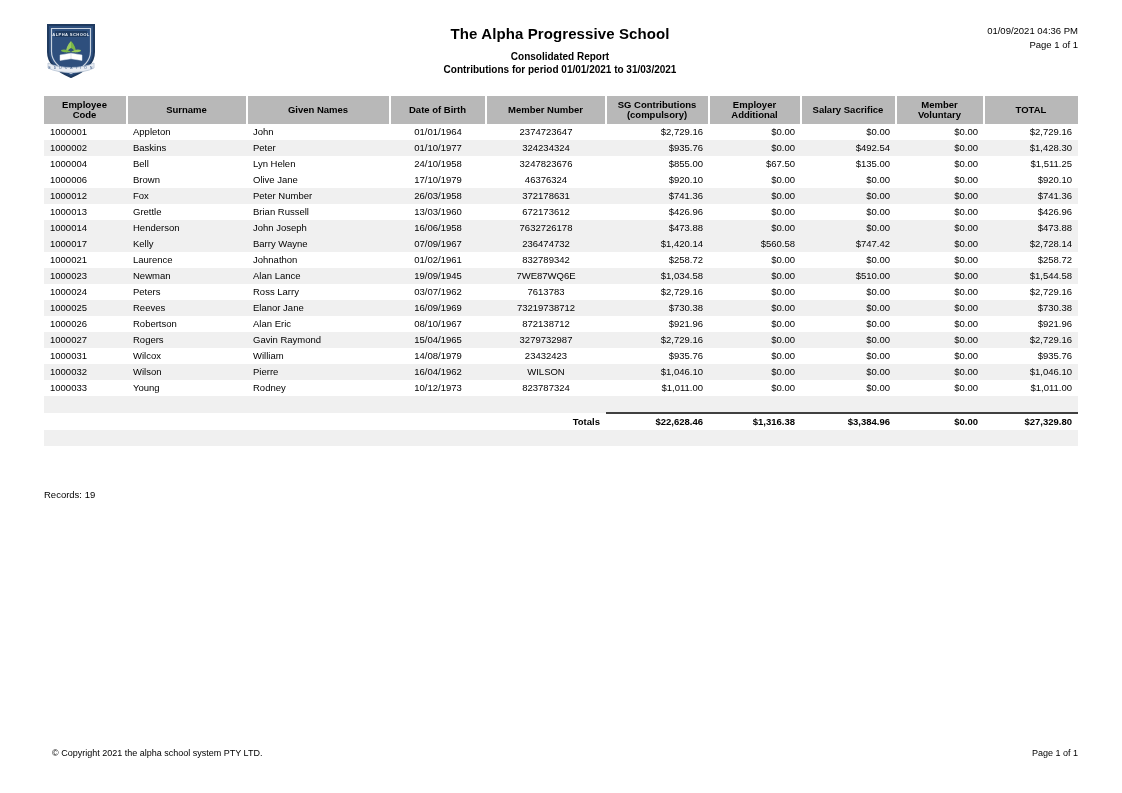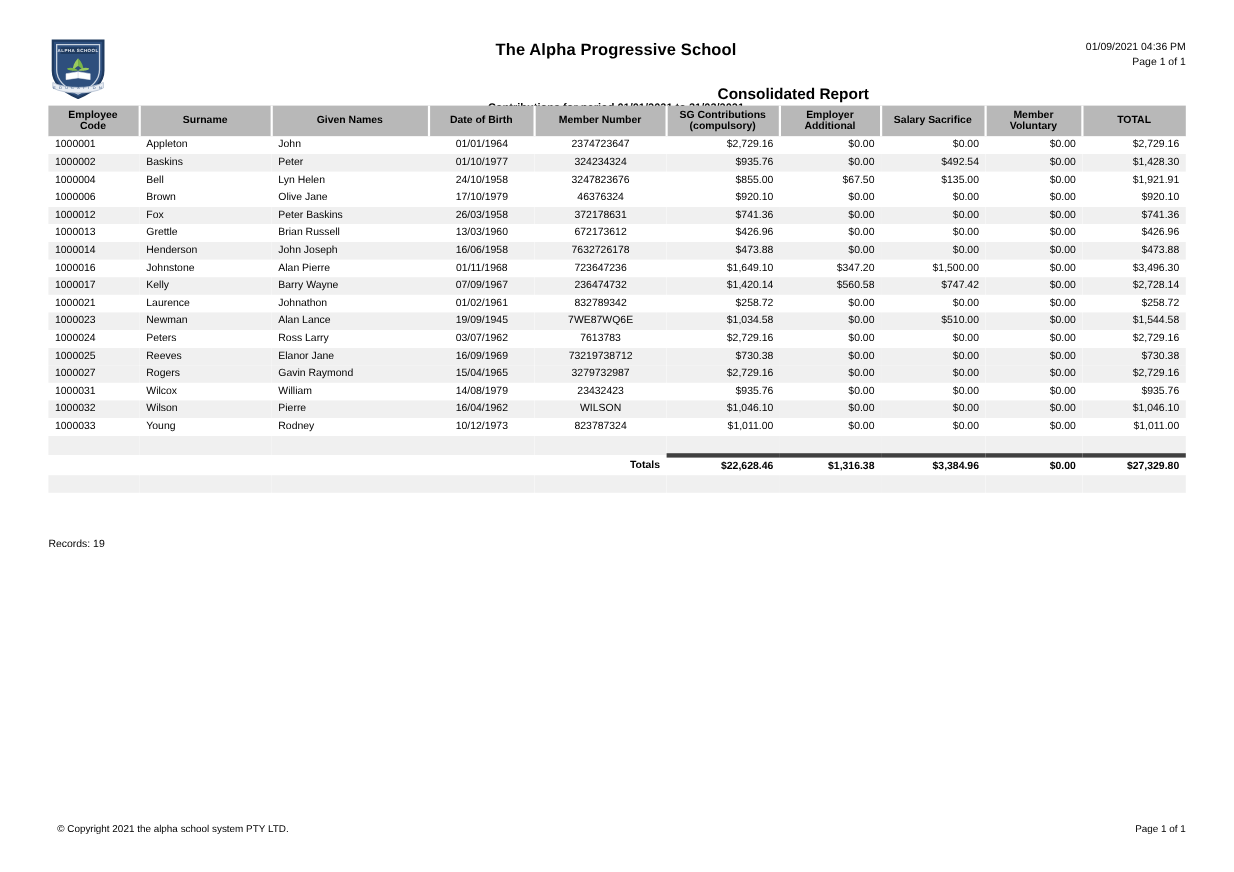--- a/index.html
+++ b/index.html
@@ -19,21 +19,21 @@
   .page {
     position: absolute;
     left: 0; top: 0;
     width: 1122px;
     height: 793px;
   }
 
   
   .report-header {
     position: absolute;
-    left: 0; top: 12px;
+    left: 0; top: 0;
     width: 1122px;
     height: 92px;
   }
   .logo-wrap {
     position: absolute;
     left: 44px;
     top: 22px;
     width: 54px;
     height: 58px;
   }
@@ -46,25 +46,24 @@
     width: 460px;
     text-align: center;
   }
   .school-title {
     font-size: 15px;
     font-weight: bold;
     letter-spacing: 0.1px;
     line-height: 18px;
   }
   .report-sub1 {
-    font-size: 14px;
+    font-size: 10px;
     font-weight: bold;
-    margin-top: 24px;
+    margin-top: 7px;
     line-height: 13px;
-    text-align: right;
   }
   .report-sub2 {
     font-size: 10px;
     font-weight: bold;
     line-height: 13px;
   }
 
   .header-right {
     position: absolute;
     right: 44px;
@@ -121,21 +120,21 @@
   td.c-num    { text-align: right; }
 
   
   tr.spacer td { background: #f0f0f0; height: 13px; padding: 0; }
   tr.totals td {
     background: #ffffff;
     font-weight: bold;
     height: 17px;
     padding-top: 3px;
   }
-  tr.totals td.ruled { border-top: 4px solid #404040; }
+  tr.totals td.ruled { border-top: 2px solid #404040; }
   tr.totals td.c-totals-label { text-align: right; font-weight: bold; }
   tr.footer-strip td { background: #f0f0f0; height: 11px; padding: 0; }
 
   .records-line {
     position: absolute;
     left: 44px;
     font-size: 9.5px;
     color: #000;
   }
 
@@ -278,38 +277,38 @@
           <tr class="row-plain">
             <td class="c-code">1000004</td>
             <td class="c-sur">Bell</td>
             <td class="c-given">Lyn Helen</td>
             <td class="c-dob">24/10/1958</td>
             <td class="c-member">3247823676</td>
             <td class="c-num">$855.00</td>
             <td class="c-num">$67.50</td>
             <td class="c-num">$135.00</td>
             <td class="c-num">$0.00</td>
-            <td class="c-num">$1,921.91</td>
+            <td class="c-num">$1,511.25</td>
           </tr>
           <tr class="row-plain">
             <td class="c-code">1000006</td>
             <td class="c-sur">Brown</td>
             <td class="c-given">Olive Jane</td>
             <td class="c-dob">17/10/1979</td>
             <td class="c-member">46376324</td>
             <td class="c-num">$920.10</td>
             <td class="c-num">$0.00</td>
             <td class="c-num">$0.00</td>
             <td class="c-num">$0.00</td>
             <td class="c-num">$920.10</td>
           </tr>
           <tr class="row-alt">
             <td class="c-code">1000012</td>
             <td class="c-sur">Fox</td>
-            <td class="c-given">Peter Baskins</td>
+            <td class="c-given">Peter Number</td>
             <td class="c-dob">26/03/1958</td>
             <td class="c-member">372178631</td>
             <td class="c-num">$741.36</td>
             <td class="c-num">$0.00</td>
             <td class="c-num">$0.00</td>
             <td class="c-num">$0.00</td>
             <td class="c-num">$741.36</td>
           </tr>
           <tr class="row-plain">
             <td class="c-code">1000013</td>
@@ -327,32 +326,20 @@
             <td class="c-code">1000014</td>
             <td class="c-sur">Henderson</td>
             <td class="c-given">John Joseph</td>
             <td class="c-dob">16/06/1958</td>
             <td class="c-member">7632726178</td>
             <td class="c-num">$473.88</td>
             <td class="c-num">$0.00</td>
             <td class="c-num">$0.00</td>
             <td class="c-num">$0.00</td>
             <td class="c-num">$473.88</td>
-          </tr>
-          <tr class="row-plain">
-            <td class="c-code">1000016</td>
-            <td class="c-sur">Johnstone</td>
-            <td class="c-given">Alan Pierre</td>
-            <td class="c-dob">01/11/1968</td>
-            <td class="c-member">723647236</td>
-            <td class="c-num">$1,649.10</td>
-            <td class="c-num">$347.20</td>
-            <td class="c-num">$1,500.00</td>
-            <td class="c-num">$0.00</td>
-            <td class="c-num">$3,496.30</td>
           </tr>
           <tr class="row-alt">
             <td class="c-code">1000017</td>
             <td class="c-sur">Kelly</td>
             <td class="c-given">Barry Wayne</td>
             <td class="c-dob">07/09/1967</td>
             <td class="c-member">236474732</td>
             <td class="c-num">$1,420.14</td>
             <td class="c-num">$560.58</td>
             <td class="c-num">$747.42</td>
@@ -399,20 +386,32 @@
             <td class="c-code">1000025</td>
             <td class="c-sur">Reeves</td>
             <td class="c-given">Elanor Jane</td>
             <td class="c-dob">16/09/1969</td>
             <td class="c-member">73219738712</td>
             <td class="c-num">$730.38</td>
             <td class="c-num">$0.00</td>
             <td class="c-num">$0.00</td>
             <td class="c-num">$0.00</td>
             <td class="c-num">$730.38</td>
+          </tr>
+          <tr class="row-plain">
+            <td class="c-code">1000026</td>
+            <td class="c-sur">Robertson</td>
+            <td class="c-given">Alan Eric</td>
+            <td class="c-dob">08/10/1967</td>
+            <td class="c-member">872138712</td>
+            <td class="c-num">$921.96</td>
+            <td class="c-num">$0.00</td>
+            <td class="c-num">$0.00</td>
+            <td class="c-num">$0.00</td>
+            <td class="c-num">$921.96</td>
           </tr>
           <tr class="row-alt">
             <td class="c-code">1000027</td>
             <td class="c-sur">Rogers</td>
             <td class="c-given">Gavin Raymond</td>
             <td class="c-dob">15/04/1965</td>
             <td class="c-member">3279732987</td>
             <td class="c-num">$2,729.16</td>
             <td class="c-num">$0.00</td>
             <td class="c-num">$0.00</td>

